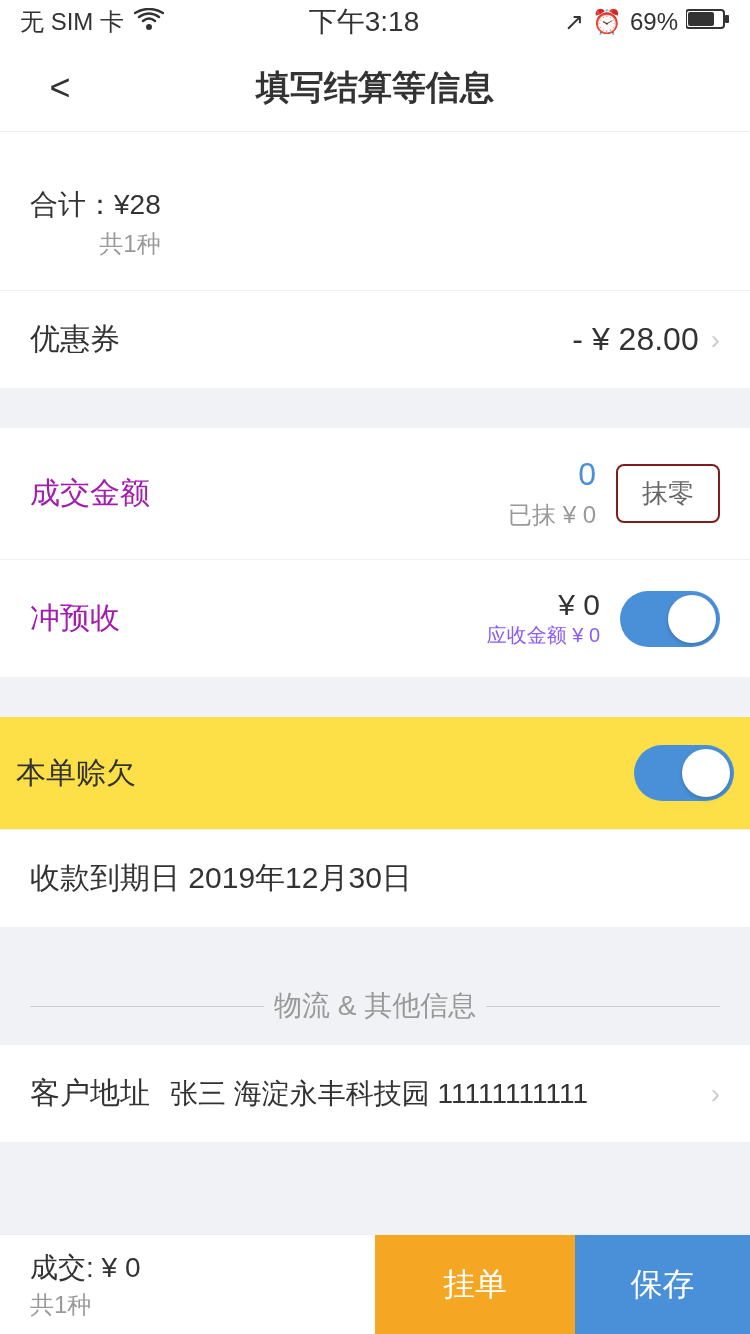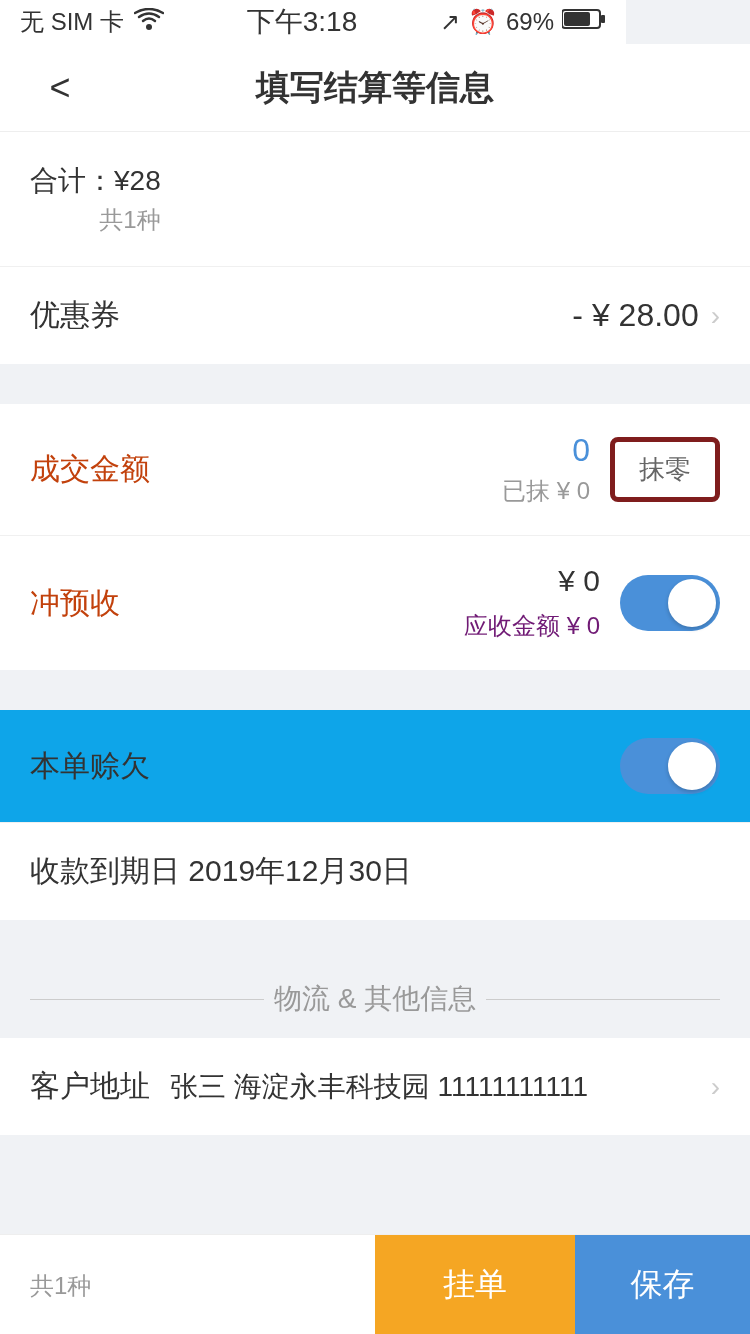--- a/index.html
+++ b/index.html
@@ -9,21 +9,21 @@
       min-height: 1334px;
       background: #f0f2f5;
       font-family: -apple-system, "PingFang SC", "Helvetica Neue", Arial, sans-serif;
       font-size: 28px;
       color: #333;
       position: relative;
     }
 
     
     .status-bar {
-      width: 626px;
+      width: 750px;
       height: 44px;
       background: #fff;
       display: flex;
       align-items: center;
       justify-content: space-between;
       padding: 0 20px;
       font-size: 24px;
       color: #333;
     }
     .status-left { display: flex; align-items: center; gap: 10px; }
@@ -78,21 +78,21 @@
       width: 70px;
       height: 70px;
       border-radius: 50%;
       background: #f60;
       display: flex;
       align-items: center;
       justify-content: center;
     }
     .customer-avatar svg { width: 44px; height: 44px; }
     .customer-name { font-size: 30px; color: #333; font-weight: 500; }
-    .customer-right { text-align: right; }
+    .customer-right { text-align: right; margin-top: 24px; }
     .customer-total { font-size: 28px; color: #333; }
     .customer-count { font-size: 24px; color: #999; margin-top: 4px; }
 
     
     .coupon-row {
       padding: 28px 30px;
       display: flex;
       align-items: center;
       justify-content: space-between;
       background: #fff;
@@ -112,30 +112,30 @@
     }
 
     
     .transaction-row {
       padding: 28px 30px;
       display: flex;
       align-items: center;
       justify-content: space-between;
       background: #fff;
     }
-    .row-label { font-size: 30px; color: #c2410c; }
+    .row-label { font-size: 30px; color: #a21caf; }
     .row-right { display: flex; align-items: center; gap: 20px; }
     .amount-input {
       font-size: 32px;
       color: #4a90d9;
       min-width: 40px;
       text-align: right;
     }
     .round-btn {
-      border: 5px solid #7f1d1d;
+      border: 2px solid #7f1d1d;
       border-radius: 8px;
       padding: 10px 24px;
       font-size: 26px;
       color: #666;
       background: #fff;
       cursor: pointer;
     }
     .sub-info { font-size: 24px; color: #999; margin-top: 6px; text-align: right; }
     .right-col { text-align: right; }
 
@@ -144,21 +144,21 @@
       padding: 28px 30px;
       display: flex;
       align-items: center;
       justify-content: space-between;
       background: #fff;
       border-top: 1px solid #f0f0f0;
     }
     .prepay-right { display: flex; align-items: center; gap: 20px; }
     .prepay-info { text-align: right; }
     .prepay-amount { font-size: 30px; color: #333; }
-    .prepay-sub { font-size: 24px; color: #701a75; margin-top: 12px; }
+    .prepay-sub { font-size: 20px; color: #8b5cf6; margin-top: 0; }
 
     
     .toggle {
       width: 100px;
       height: 56px;
       border-radius: 28px;
       background: #4a90d9;
       position: relative;
       cursor: pointer;
       flex-shrink: 0;
@@ -169,25 +169,25 @@
       border-radius: 50%;
       background: #fff;
       position: absolute;
       top: 4px;
       right: 4px;
       box-shadow: 0 2px 4px rgba(0,0,0,0.2);
     }
 
     
     .debt-row {
-      padding: 28px 30px;
-      display: flex;
-      align-items: center;
-      justify-content: space-between;
-      background: #0ea5e9;
+      padding: 28px 16px;
+      display: flex;
+      align-items: center;
+      justify-content: space-between;
+      background: #fde047;
     }
     .debt-label { font-size: 30px; color: #333; }
 
     
     .due-date-row {
       padding: 28px 30px;
       background: #fff;
       border-top: 1px solid #f0f0f0;
     }
     .due-date-content { font-size: 30px; color: #333; }
@@ -375,17 +375,21 @@
       <span class="address-label">客户地址</span>
       <span class="address-value">张三 海淀永丰科技园 11111111111</span>
       <span class="chevron">›</span>
     </div>
   </div>
 
 </div>
 
 <div class="bottom-bar">
   <div class="bottom-left">
+    <div>
+      <span>成交:</span>
+      <span>¥ 0</span>
+    </div>
     <div class="bottom-count">共1种</div>
   </div>
   <div class="btn-pending">挂单</div>
   <div class="btn-save">保存</div>
 </div>
 
 </body></html>

